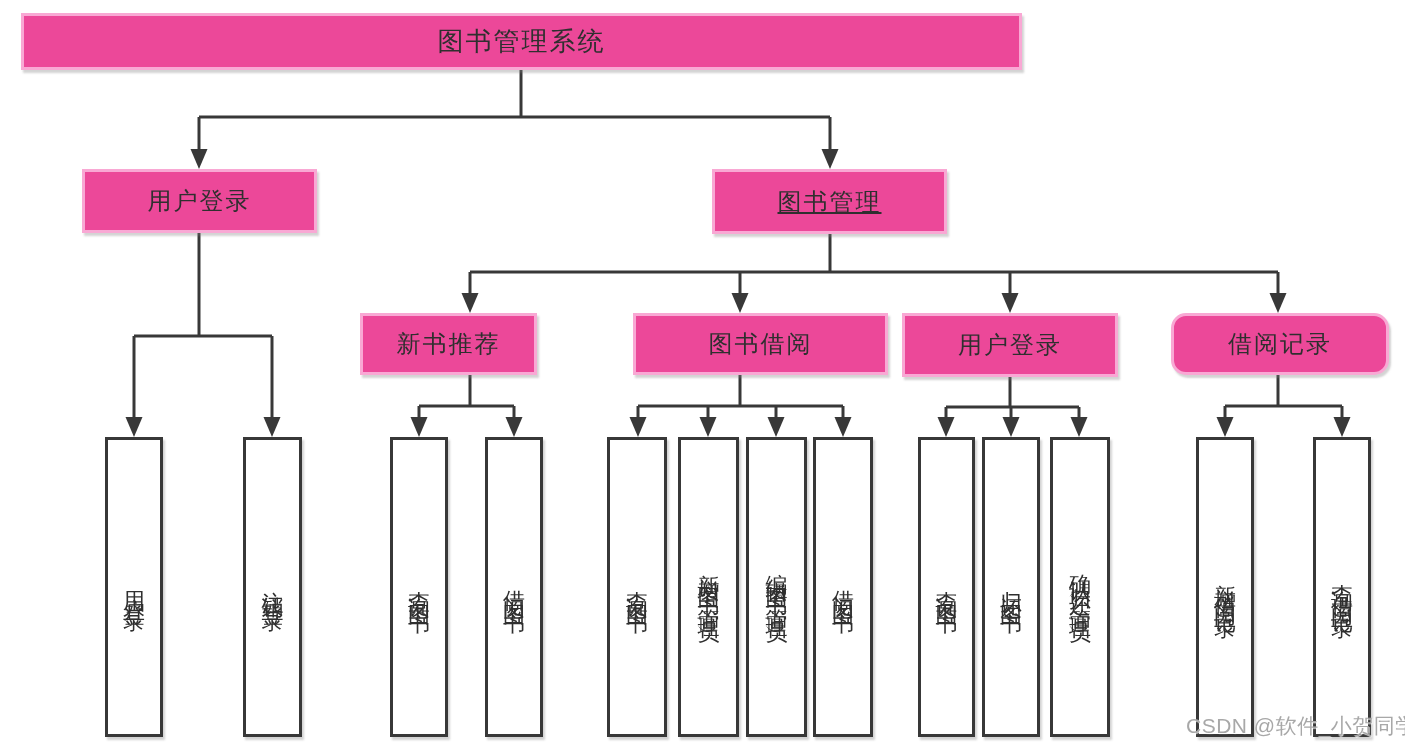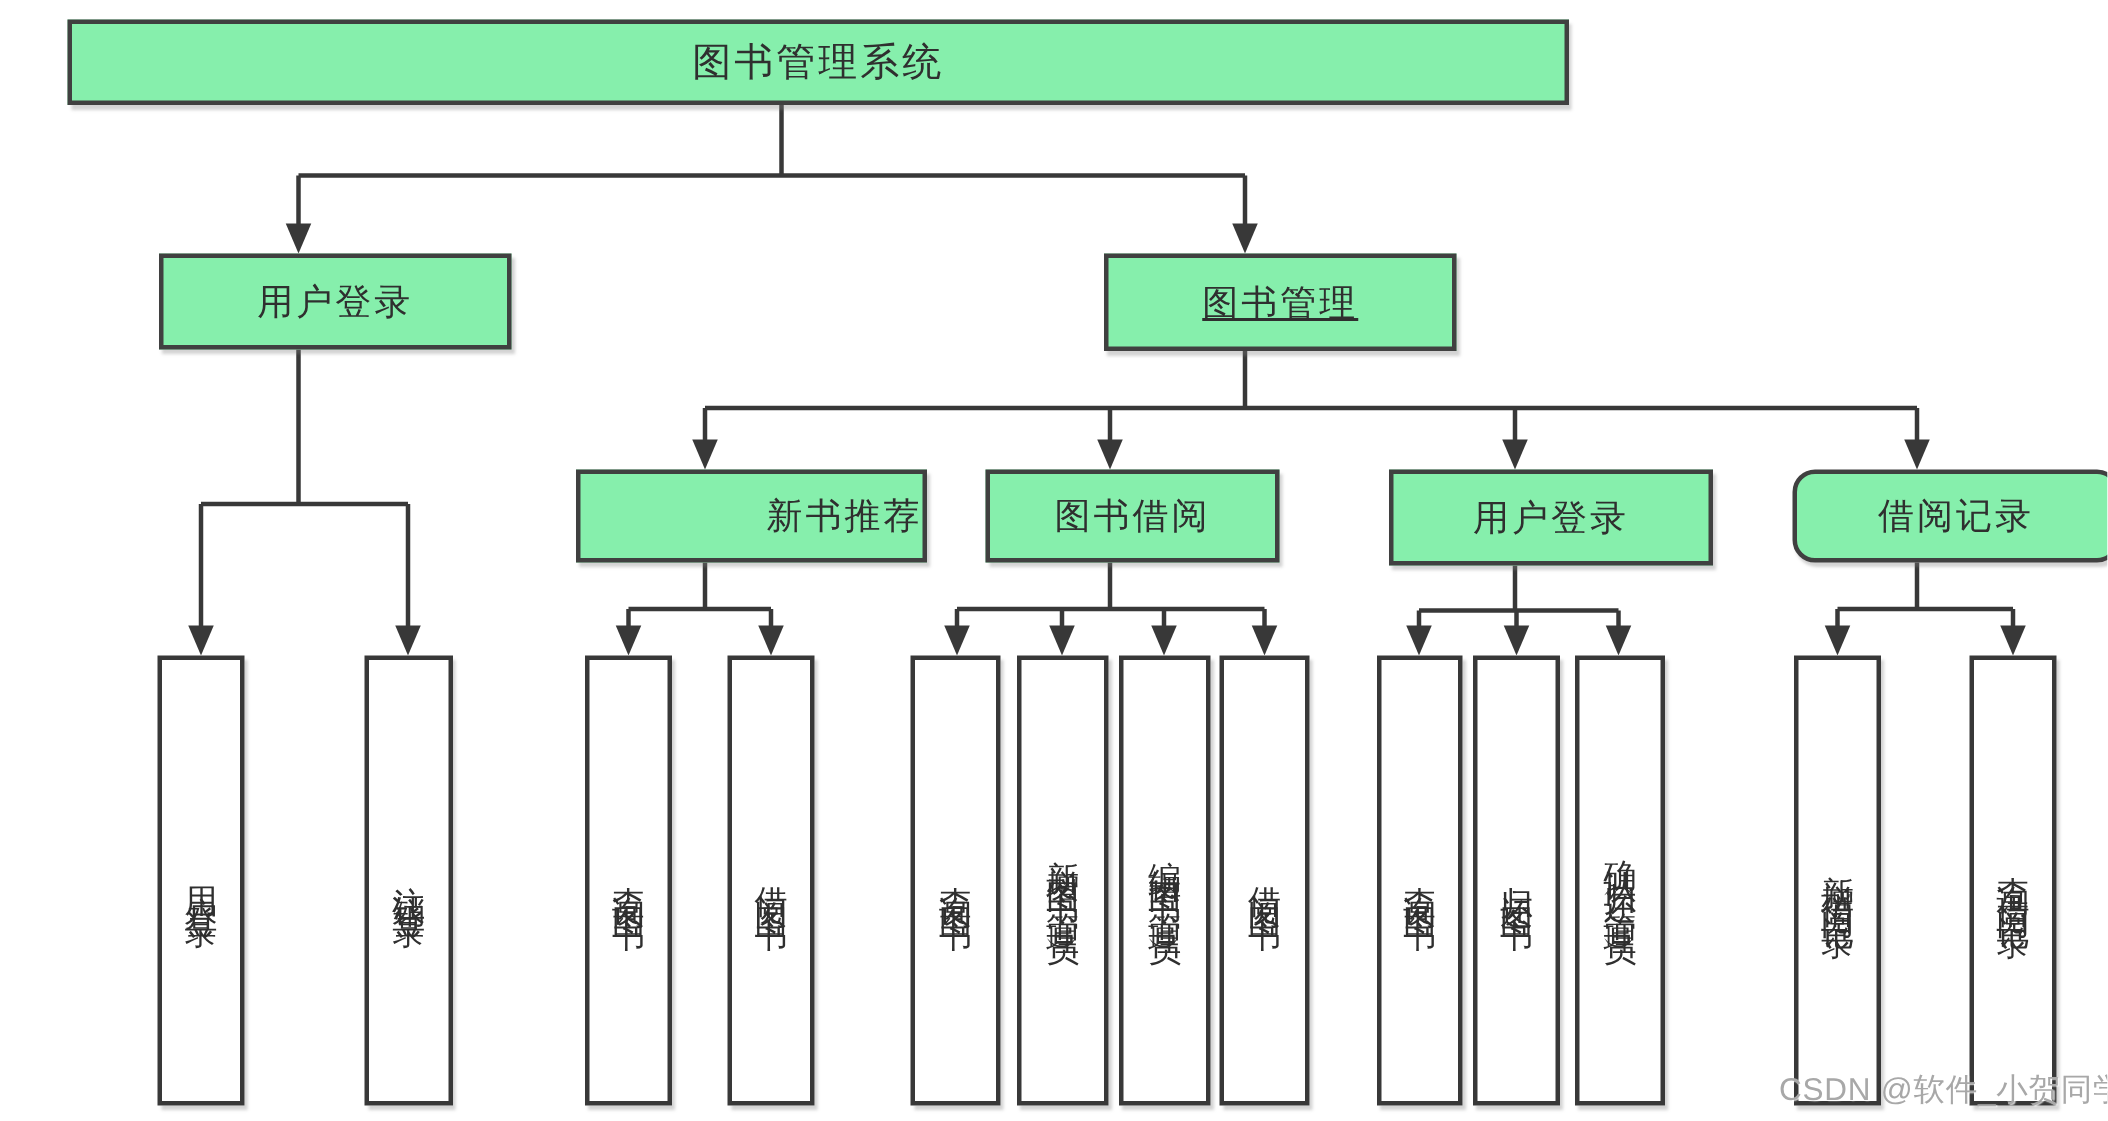--- a/index.html
+++ b/index.html
@@ -4,26 +4,25 @@
 <style>
   html,body { margin:0; padding:0; background:#ffffff; }
   #canvas {
     position:relative; width:1405px; height:747px;
     background:#ffffff; overflow:hidden;
     font-family:"Liberation Sans","DejaVu Sans",sans-serif;
   }
   #connectors { position:absolute; left:0; top:0; width:1405px; height:747px; }
   .hbox {
     position:absolute; box-sizing:border-box;
-    border:3px solid #404040; background:#86efac;
+    border:3px solid #f9a8d4; background:#ec4899;
     display:flex; align-items:center; justify-content:center;
     color:#2f2f2f; letter-spacing:2px;
     box-shadow:2px 3px 2px rgba(130,130,130,0.35);
     z-index:2;
-    margin-left:24px;
   }
   .root-size  { font-size:26px; }
   .node-size  { font-size:24px; }
   .vbox {
     position:absolute; box-sizing:border-box;
     top:437px; height:300px;
     border:3px solid #383838; background:#ffffff;
     display:flex; align-items:center; justify-content:center;
     box-shadow:2px 3px 2px rgba(130,130,130,0.35);
     z-index:2;
@@ -127,24 +126,24 @@
     <span>图书管理系统</span>
   </div>
 
   <div class="hbox node-size" style="left:82px; top:169px; width:235px; height:64px;">
     <span>用户登录</span>
   </div>
   <div class="hbox node-size" style="left:712px; top:169px; width:235px; height:65px;text-decoration:underline;">
     <span>图书管理</span>
   </div>
 
-  <div class="hbox node-size" style="left:360px; top:313px; width:234px; height:62px;justify-content:flex-end;">
+  <div class="hbox node-size" style="left:360px; top:313px; width:177px; height:62px;">
     <span>新书推荐</span>
   </div>
-  <div class="hbox node-size" style="left:633px; top:313px; width:196px; height:62px;">
+  <div class="hbox node-size" style="left:633px; top:313px; width:255px; height:62px;">
     <span>图书借阅</span>
   </div>
   <div class="hbox node-size" style="left:902px; top:313px; width:216px; height:64px;">
     <span>用户登录</span>
   </div>
   <div class="hbox node-size" style="left:1171px; top:313px; width:218px; height:62px;border-radius:15px;">
     <span>借阅记录</span>
   </div>
 
   <div class="vbox" style="left:105px; width:58px;">

